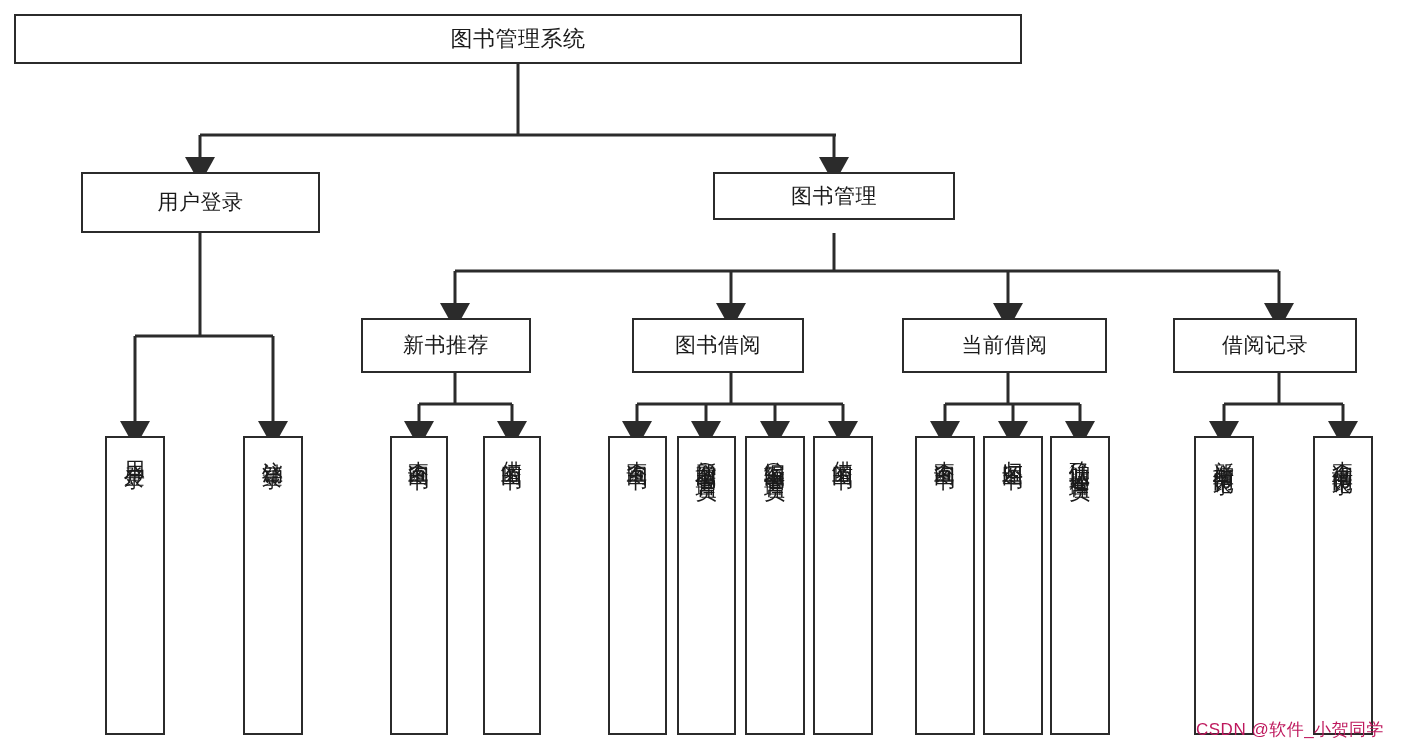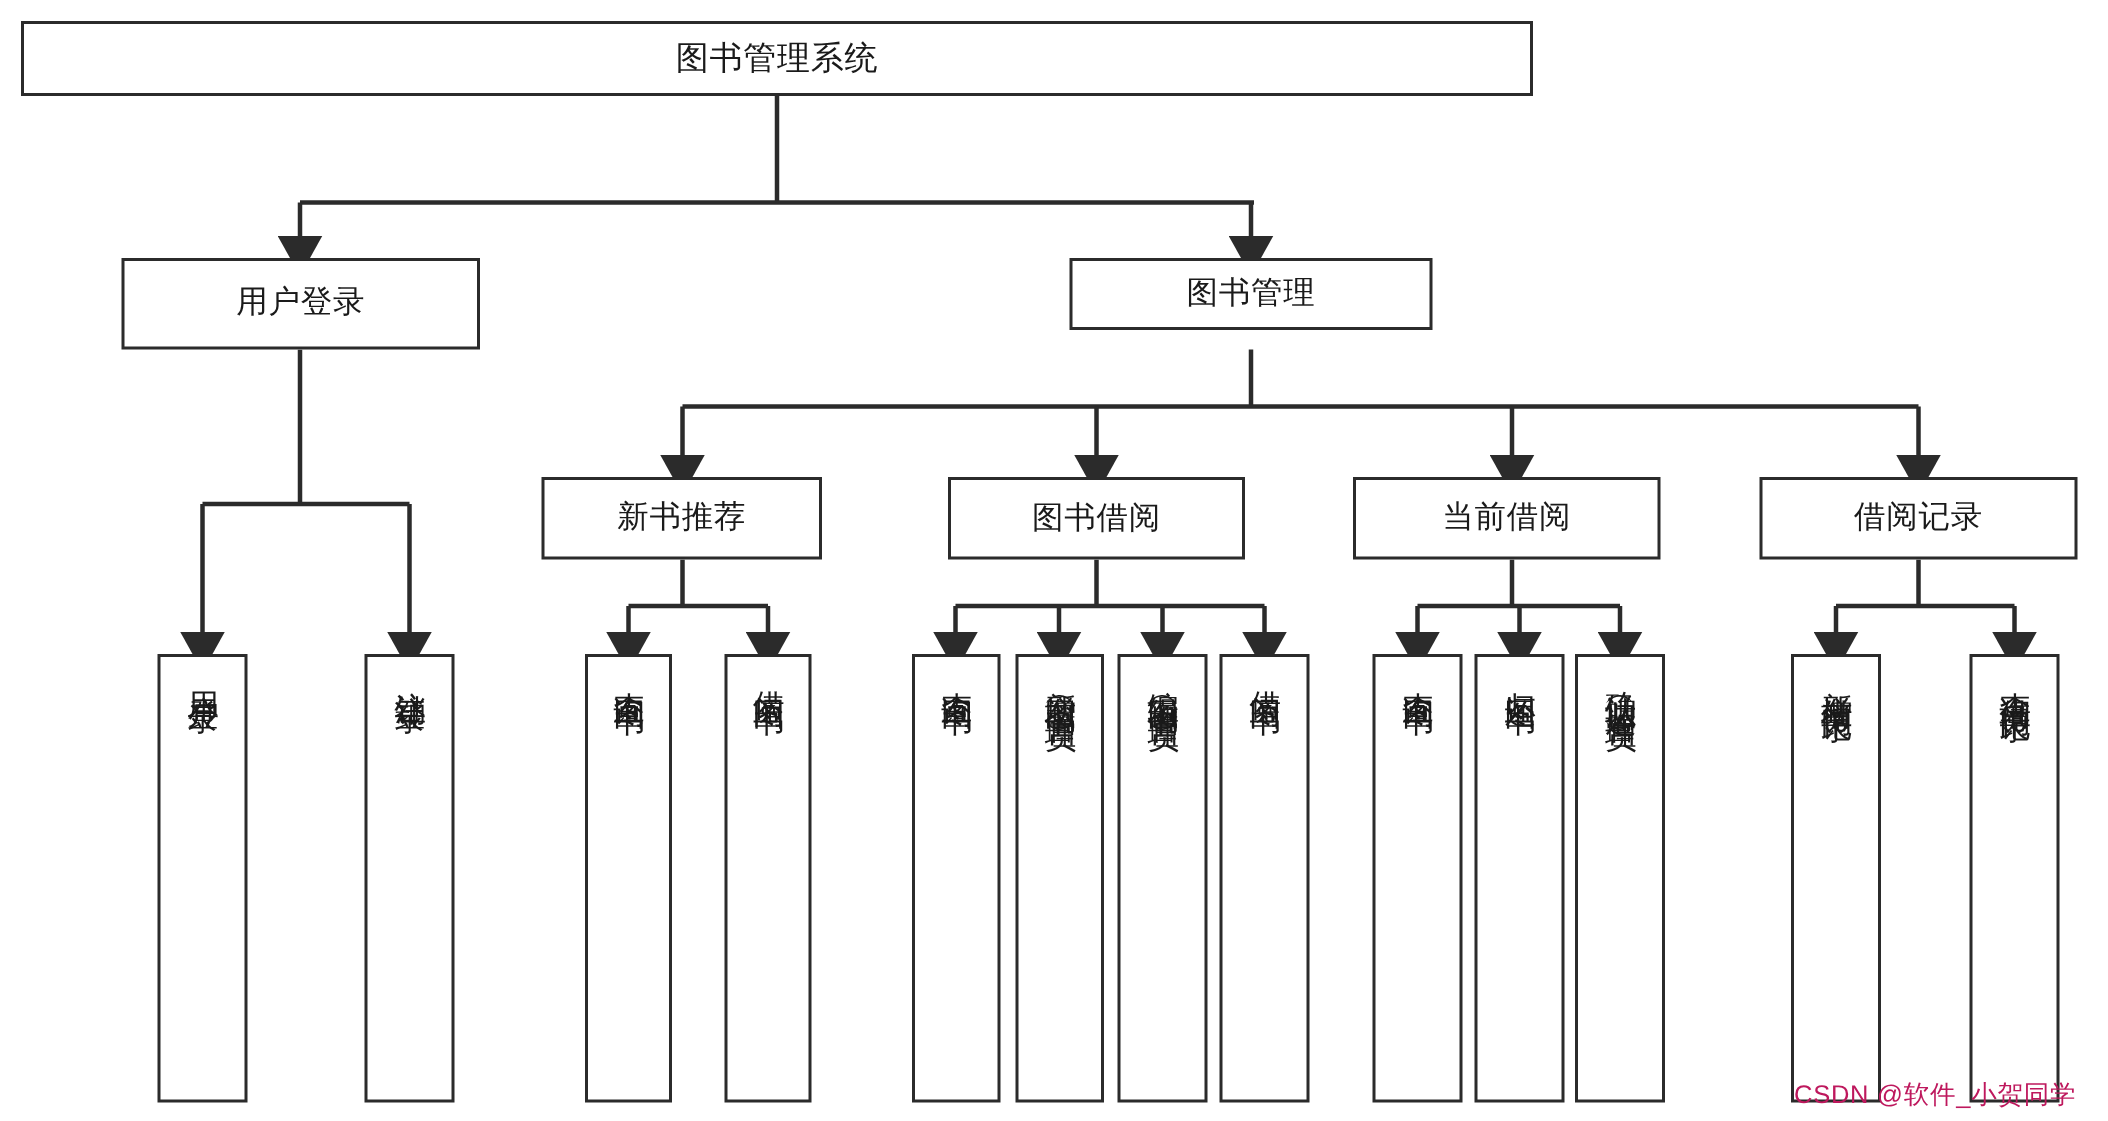--- a/index.html
+++ b/index.html
@@ -126,30 +126,30 @@
     <span class="label">图书管理系统</span>
   </div>
 
   <div class="node horiz" style="left:81px; top:172px; width:239px; height:61px;">
     <span class="label">用户登录</span>
   </div>
   <div class="node horiz" style="left:713px; top:172px; width:242px; height:48px;">
     <span class="label">图书管理</span>
   </div>
 
-  <div class="node horiz" style="left:361px; top:318px; width:187px; height:55px;">
+  <div class="node horiz" style="left:361px; top:318px; width:170px; height:55px;">
     <span class="label">新书推荐</span>
   </div>
-  <div class="node horiz" style="left:632px; top:318px; width:198px; height:55px;font-family:Liberation Serif, serif;">
+  <div class="node horiz" style="left:632px; top:318px; width:172px; height:55px;">
     <span class="label">图书借阅</span>
   </div>
   <div class="node horiz" style="left:902px; top:318px; width:205px; height:55px;">
     <span class="label">当前借阅</span>
   </div>
-  <div class="node horiz" style="left:1173px; top:318px; width:212px; height:55px;">
+  <div class="node horiz" style="left:1173px; top:318px; width:184px; height:55px;">
     <span class="label">借阅记录</span>
   </div>
 
   <div class="node vert" style="left:105px; top:436px; width:60px; height:299px;">
     <span class="label">用户登录</span>
   </div>
   <div class="node vert" style="left:243px; top:436px; width:60px; height:299px;">
     <span class="label">注销登录</span>
   </div>
 

